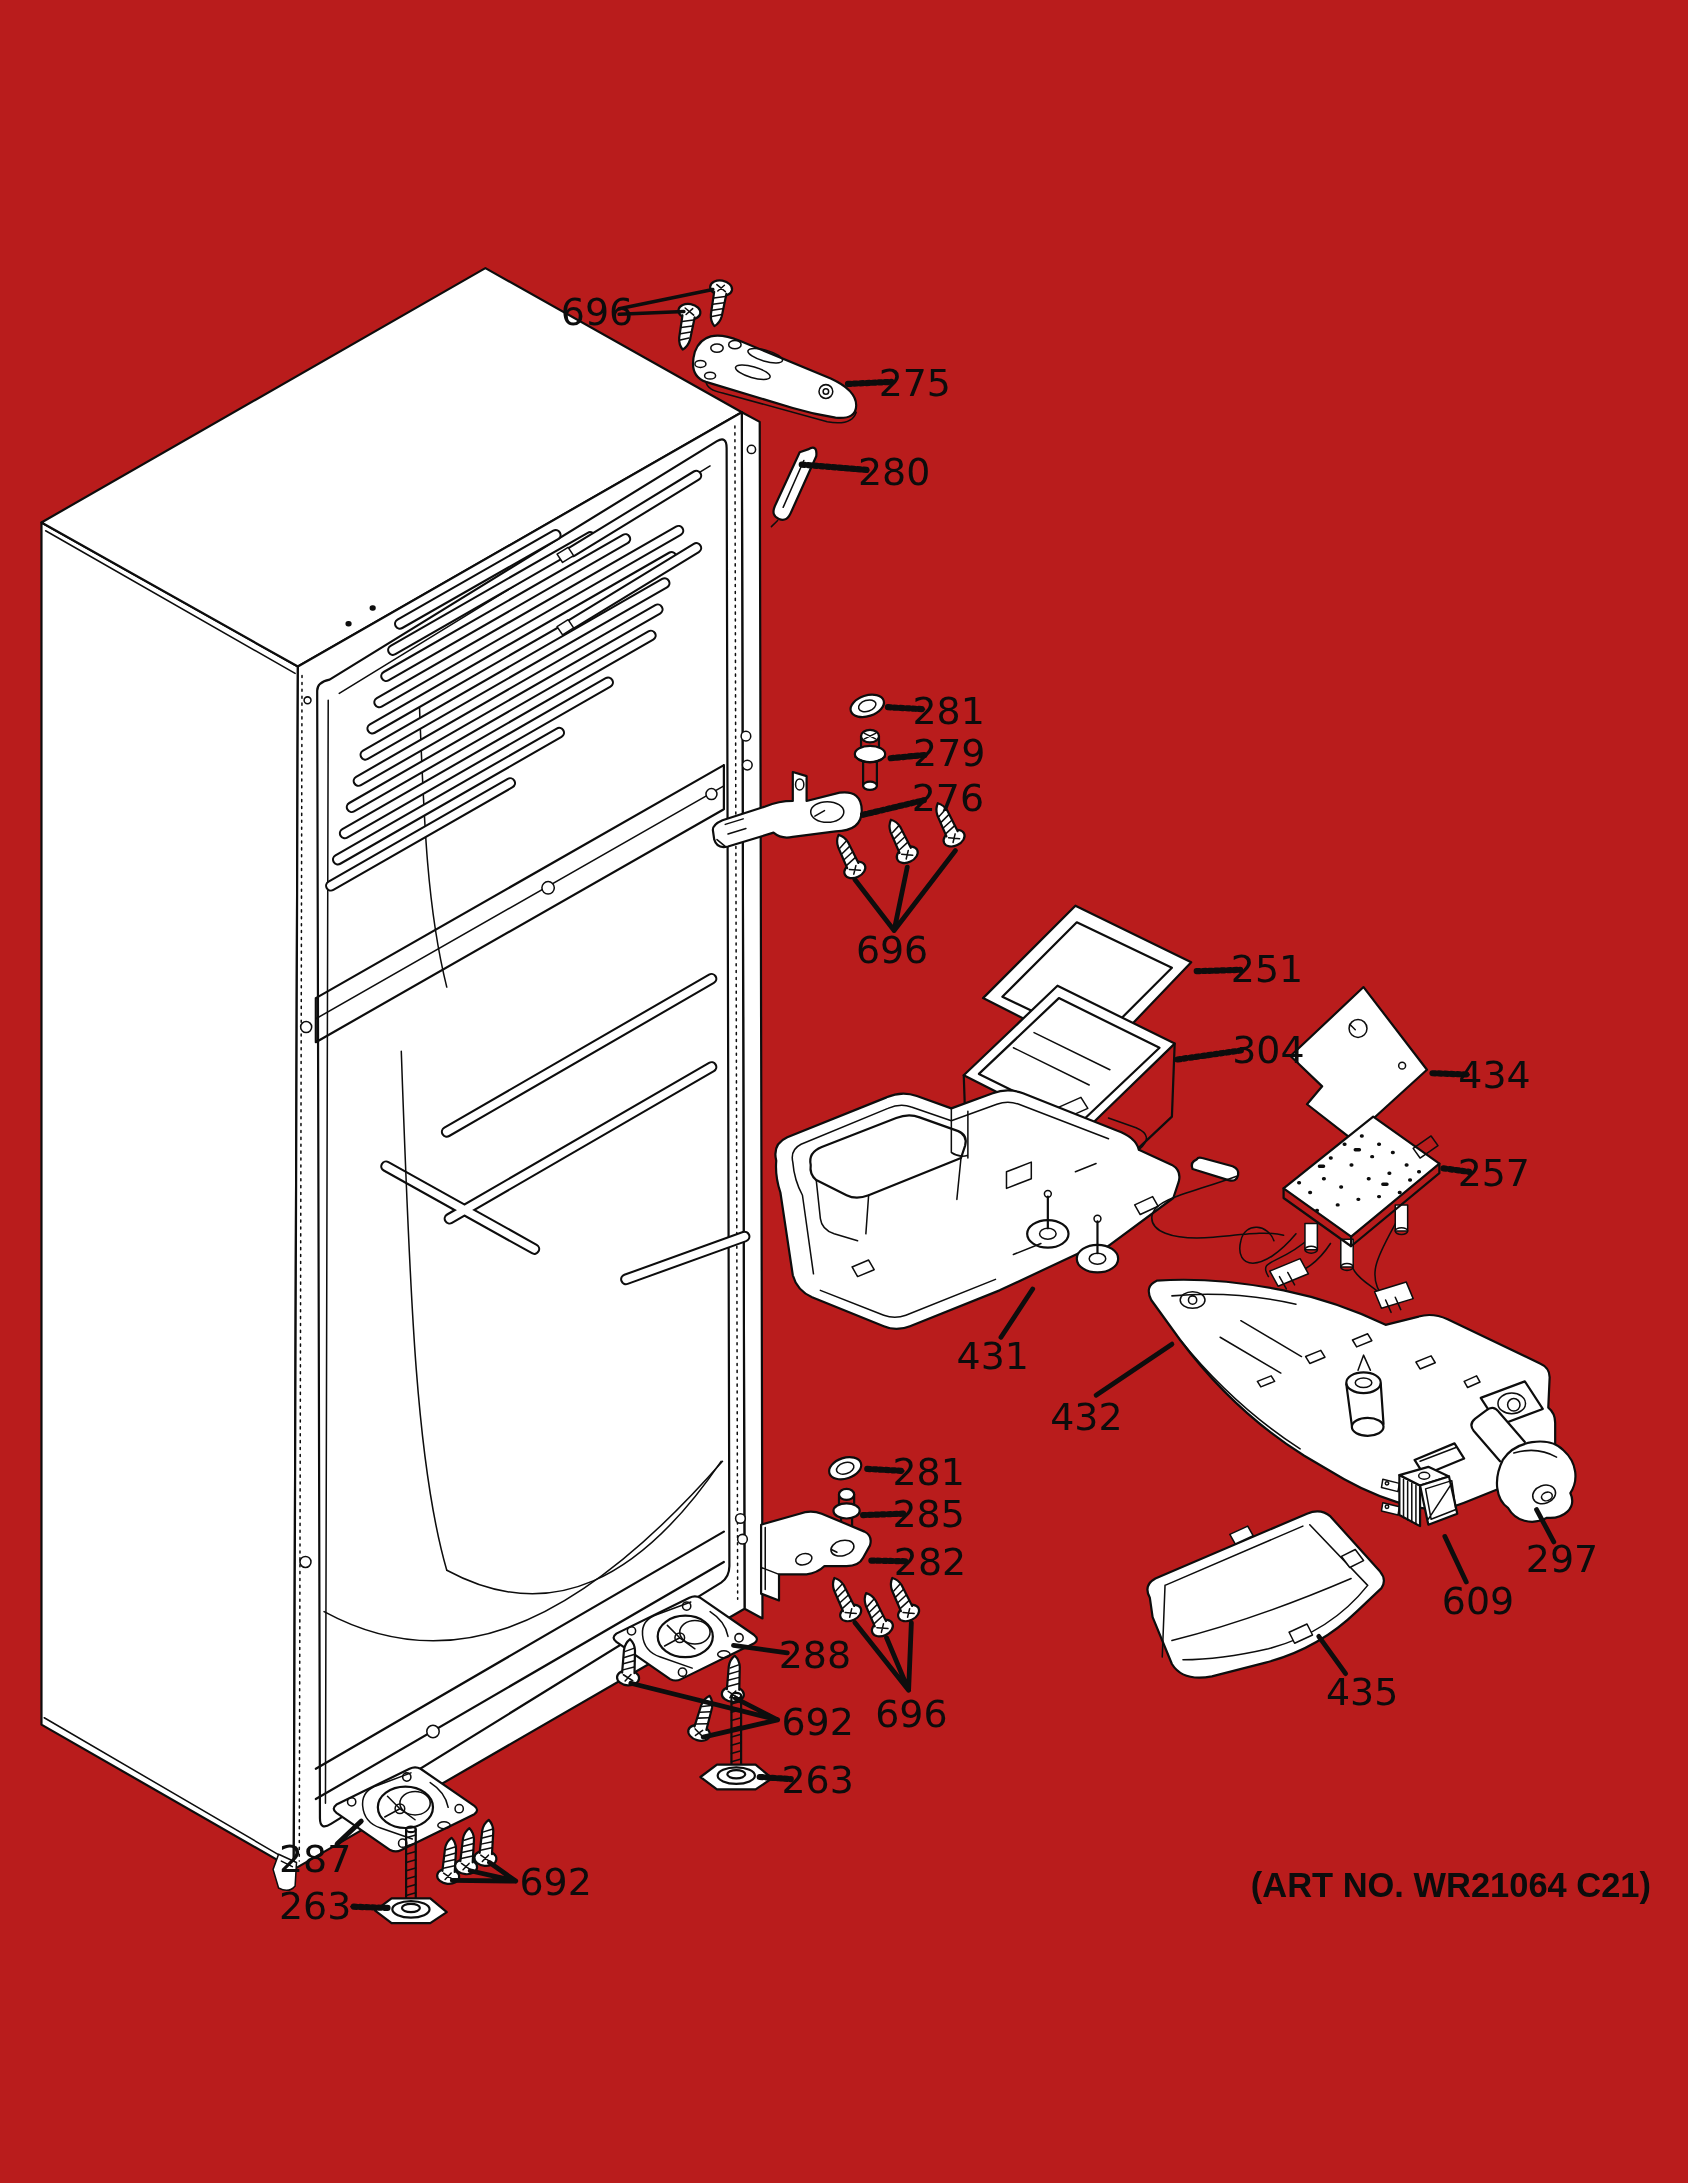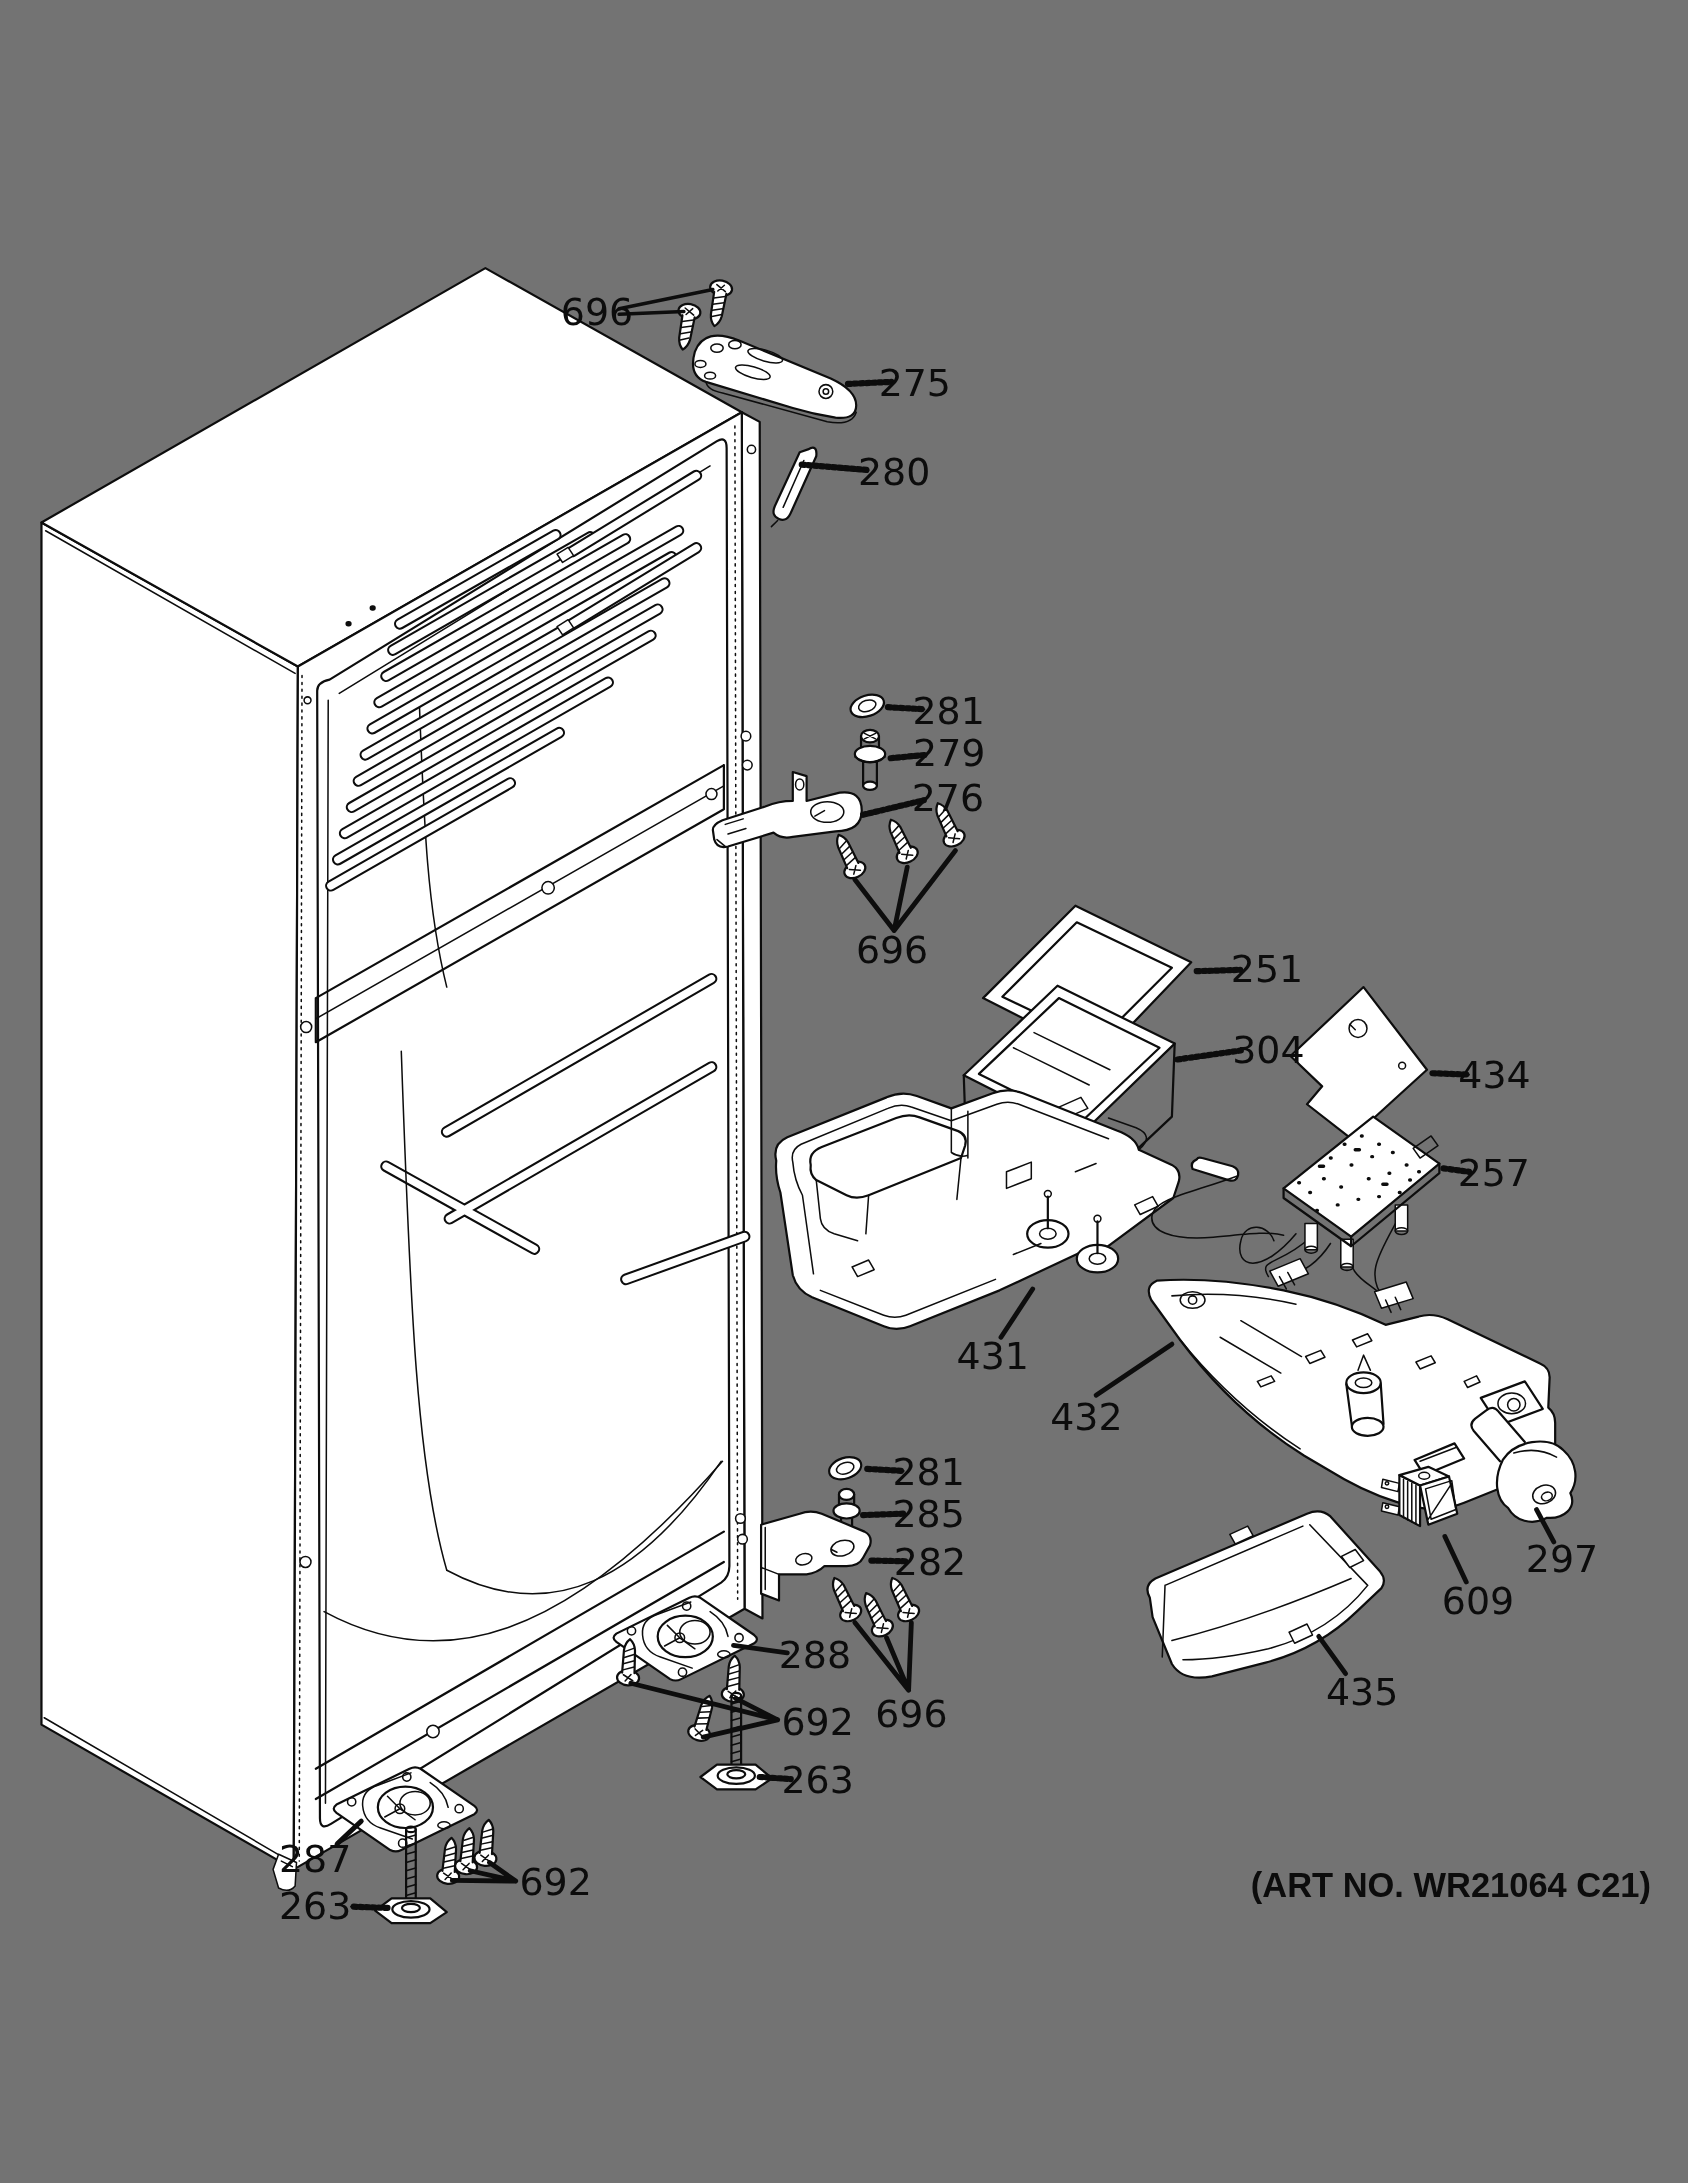--- a/index.html
+++ b/index.html
@@ -1,16 +1,16 @@
 <!DOCTYPE html>
 <html style="font-size:11px"><head>
 <meta charset="utf-8">
 <style>
   html,body{margin:0;padding:0;background:#e8e8e8;}
-  .page{width:1689px;height:2183px;background:#737373;position:relative;overflow:hidden;}
+  .page{width:1689px;height:2183px;background:#b91c1c;position:relative;overflow:hidden;}
   svg{position:absolute;left:0;top:0;}
   svg path,svg ellipse,svg circle,svg line,svg rect{
     fill:none;stroke:#0d0d0d;stroke-width:3.2;stroke-linejoin:round;stroke-linecap:round;}
   .f{fill:#ffffff;}
   .tn{stroke-width:2.2;}
   .dot{stroke-width:8;}
   .dash{stroke-dasharray:3 7;stroke-width:2.2;}
   .ribk{stroke-width:17;}
   .ribw{stroke:#ffffff;stroke-width:11;}
   .lead{stroke-width:7;}

